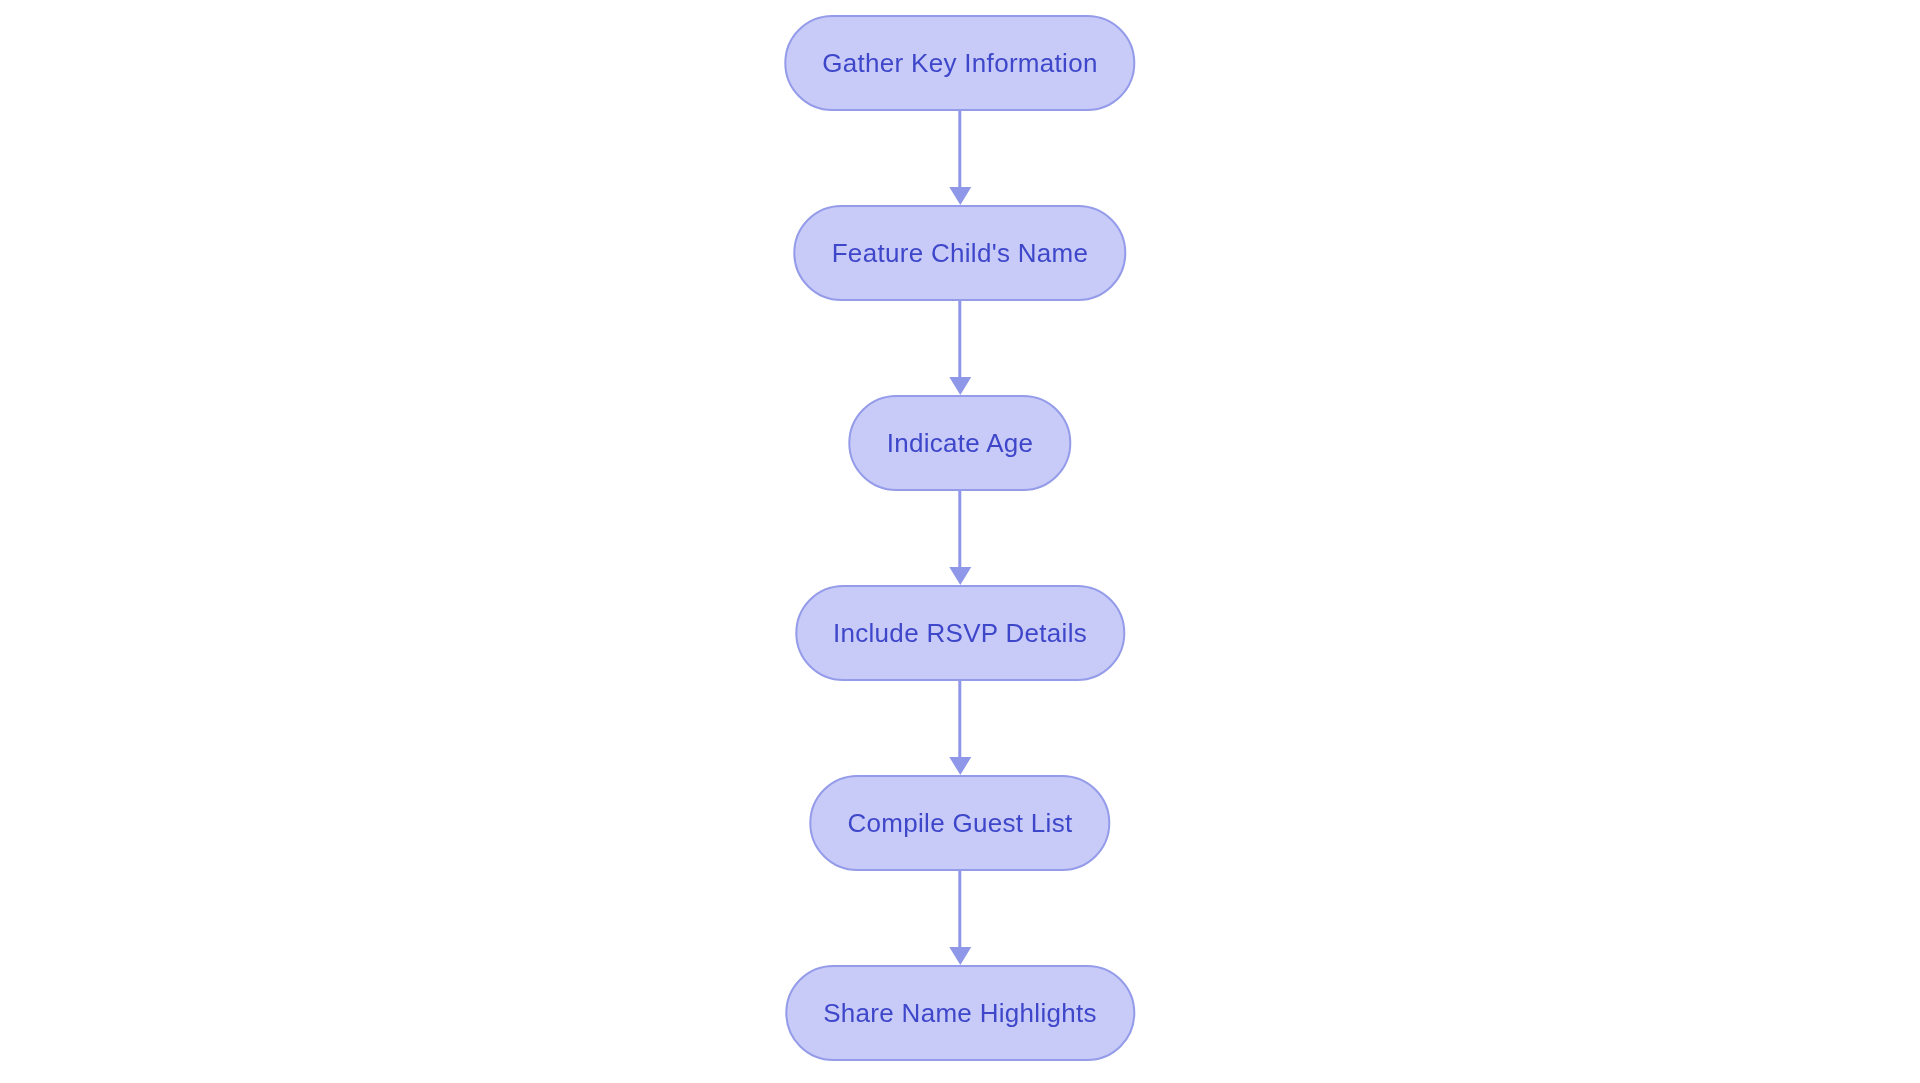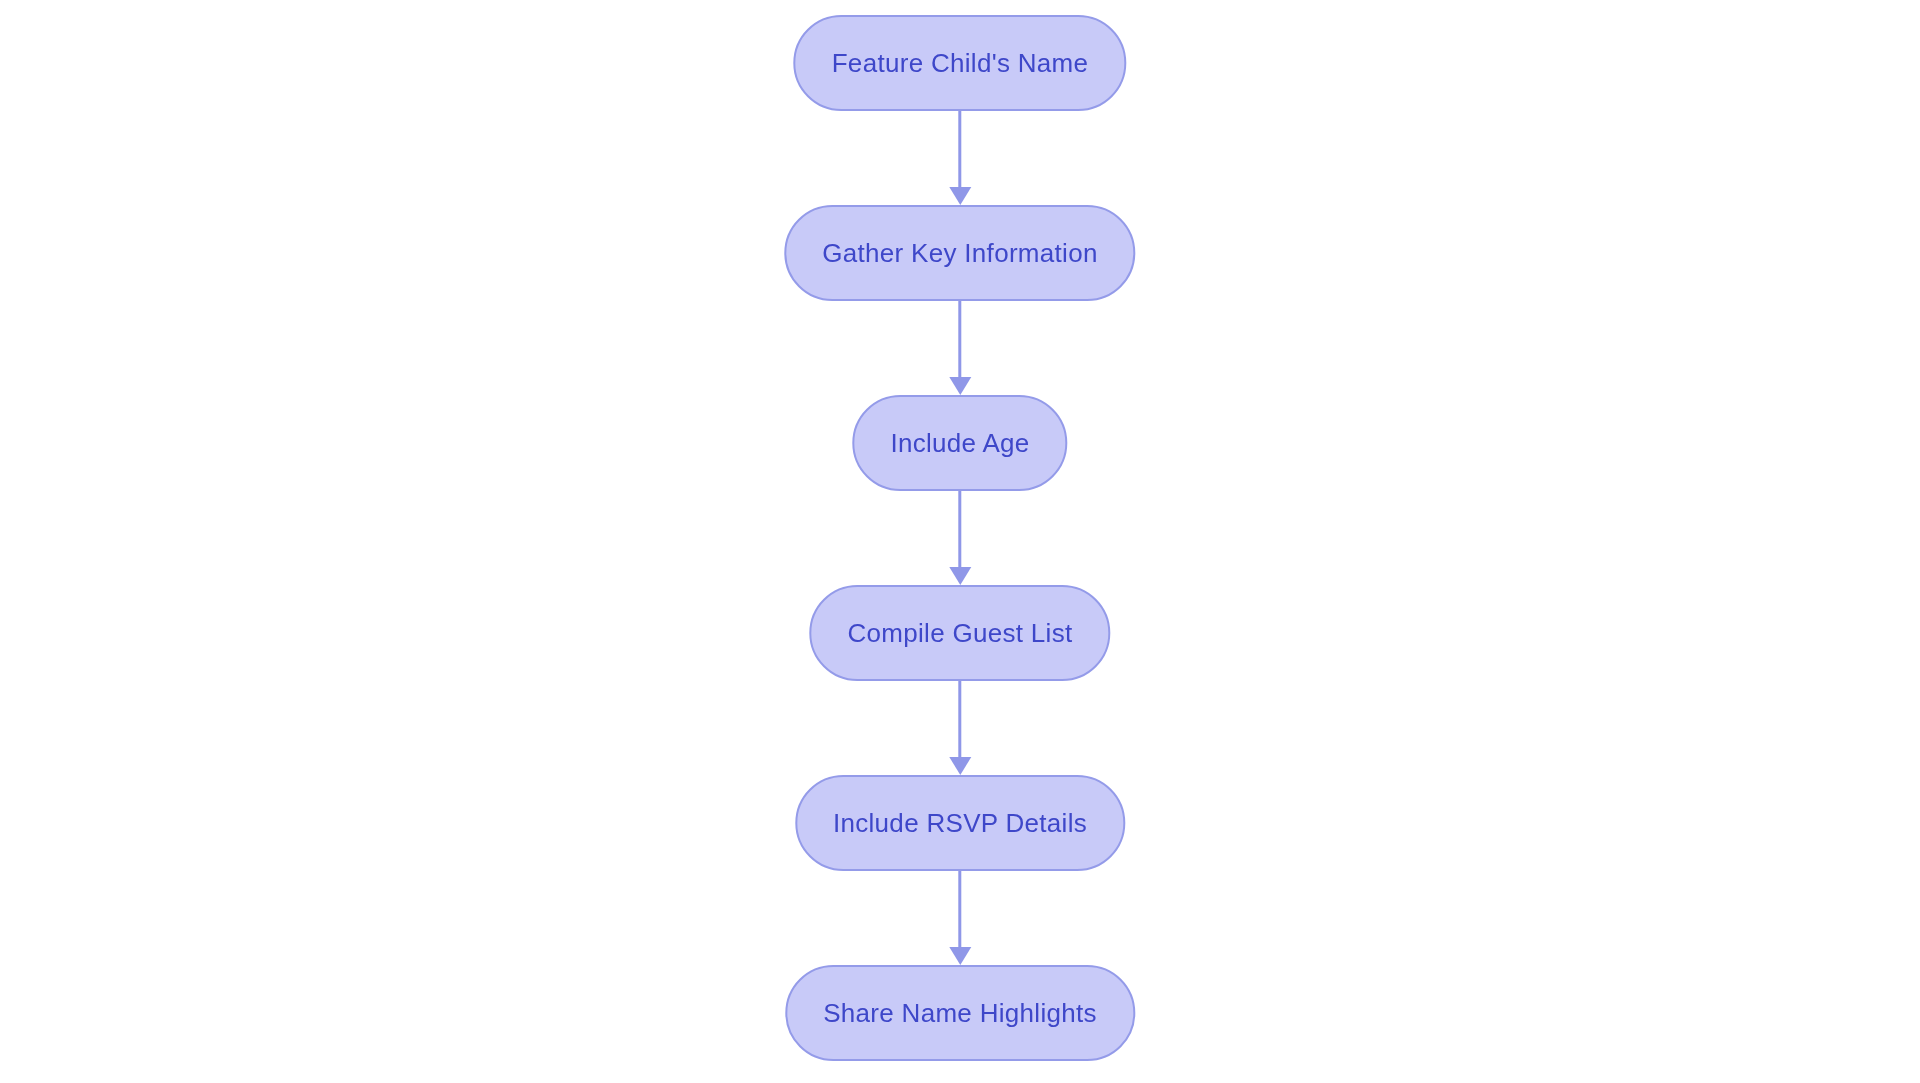--- a/index.html
+++ b/index.html
@@ -73,68 +73,68 @@
     border-top: 18px solid var(--arrow);
   }
 </style>
 </head>
 <body>
 
 <div class="canvas">
   <div class="flow" id="flow">
   <div class="node-wrap">
     <div class="node">
+      <span class="node-label">Gather Key Information</span>
+    </div>
+    <div class="connector">
+      <div class="line"></div>
+      <div class="head"></div>
+    </div>
+  </div>
+
+  <div class="node-wrap">
+    <div class="node">
       <span class="node-label">Feature Child's Name</span>
     </div>
     <div class="connector">
       <div class="line"></div>
       <div class="head"></div>
     </div>
   </div>
 
   <div class="node-wrap">
     <div class="node">
-      <span class="node-label">Gather Key Information</span>
+      <span class="node-label">Indicate Age</span>
     </div>
     <div class="connector">
       <div class="line"></div>
       <div class="head"></div>
     </div>
   </div>
 
   <div class="node-wrap">
     <div class="node">
-      <span class="node-label">Include Age</span>
+      <span class="node-label">Include RSVP Details</span>
     </div>
     <div class="connector">
       <div class="line"></div>
       <div class="head"></div>
     </div>
   </div>
 
   <div class="node-wrap">
     <div class="node">
       <span class="node-label">Compile Guest List</span>
     </div>
     <div class="connector">
       <div class="line"></div>
       <div class="head"></div>
     </div>
   </div>
 
   <div class="node-wrap">
     <div class="node">
-      <span class="node-label">Include RSVP Details</span>
-    </div>
-    <div class="connector">
-      <div class="line"></div>
-      <div class="head"></div>
-    </div>
-  </div>
-
-  <div class="node-wrap">
-    <div class="node">
       <span class="node-label">Share Name Highlights</span>
     </div>
 
   </div>
 </div>
 </div>
 
 </body></html>

